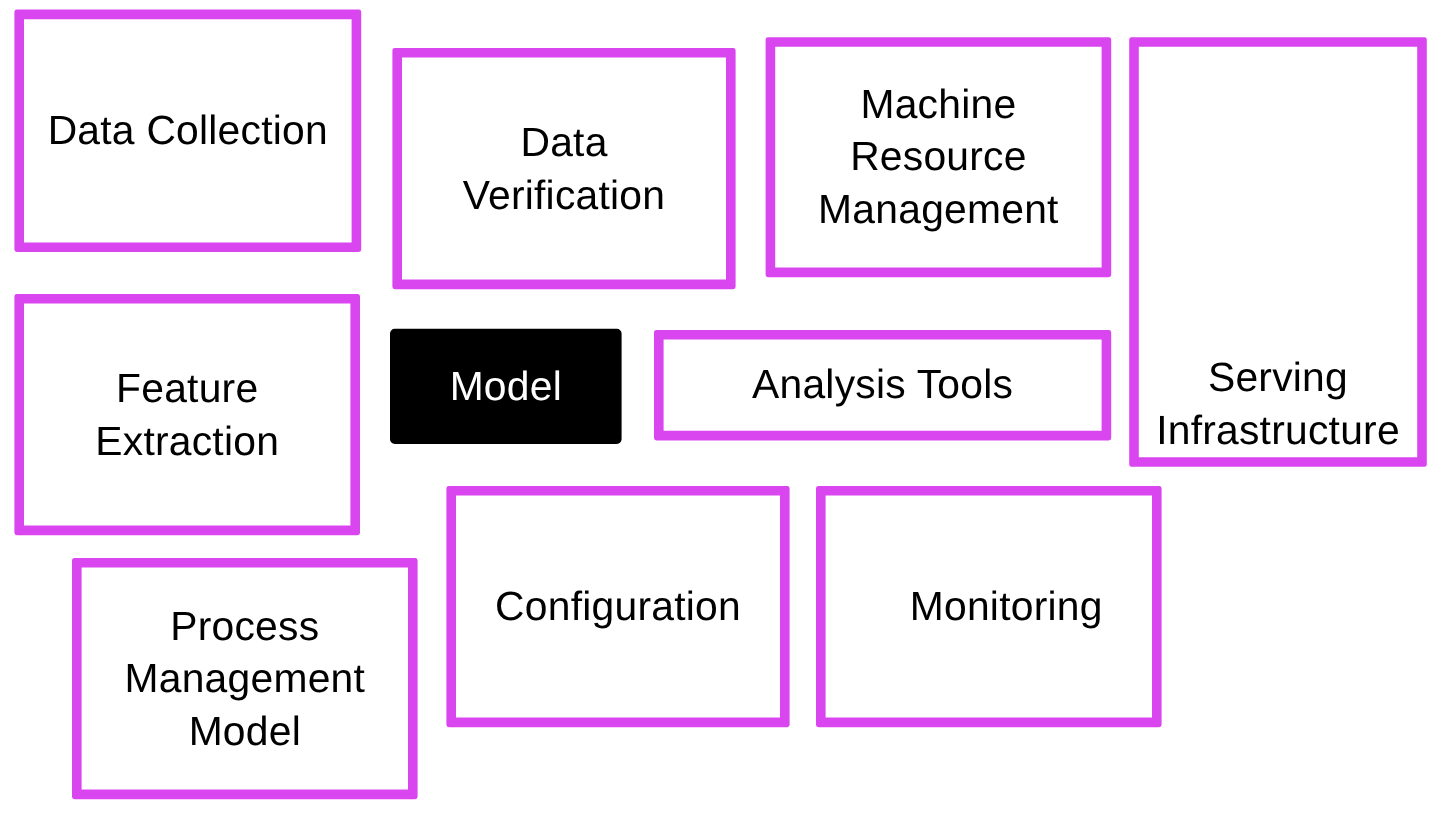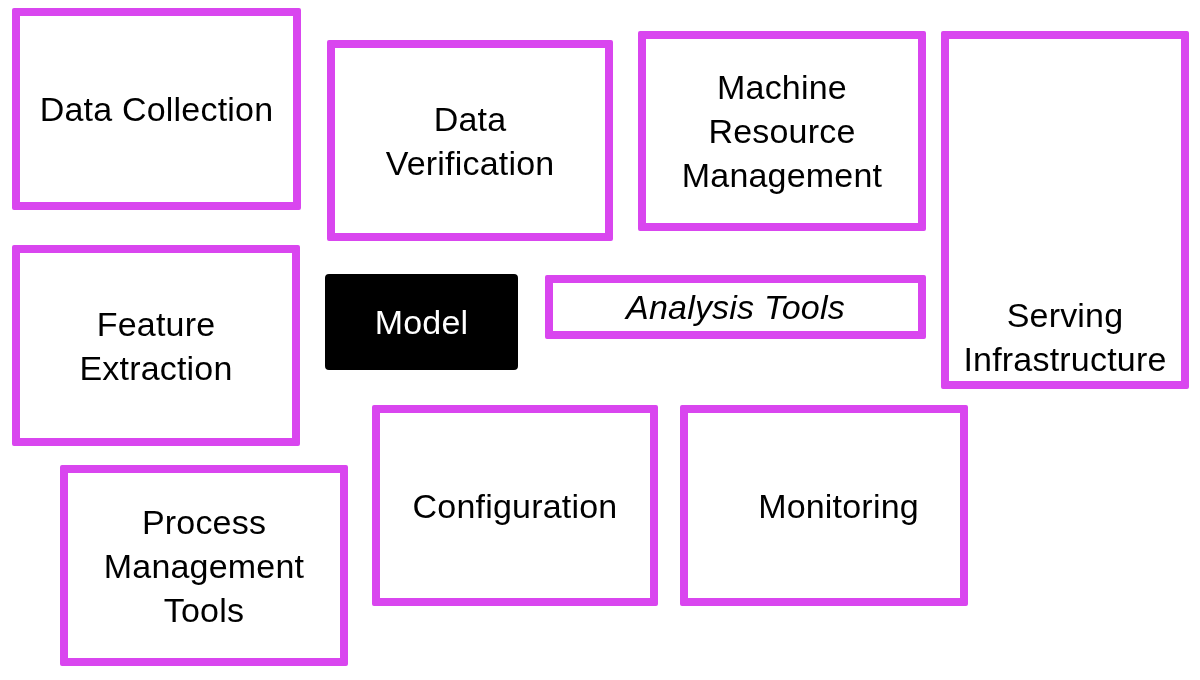--- a/index.html
+++ b/index.html
@@ -50,21 +50,21 @@
     color: #ffffff;
   }
 
   
   #box-data-collection            { left: 12px;  top: 8px;   width: 289px; height: 202px; }
   #box-data-verification          { left: 327px; top: 40px;  width: 286px; height: 201px; }
   #box-machine-resource-management{ left: 638px; top: 31px;  width: 288px; height: 200px; }
   #box-serving-infrastructure     { left: 941px; top: 31px;  width: 248px; height: 358px; align-items: flex-end; }
   #box-feature-extraction         { left: 12px;  top: 245px; width: 288px; height: 201px; }
   #box-model                      { left: 325px; top: 274px; width: 193px; height: 96px;  }
-  #box-analysis-tools             { left: 545px; top: 275px; width: 381px; height: 64px; font-style: italic;  }
+  #box-analysis-tools             { left: 545px; top: 275px; width: 381px; height: 92px;  }
   #box-configuration              { left: 372px; top: 405px; width: 286px; height: 201px; }
   #box-monitoring                 { left: 680px; top: 405px; width: 288px; height: 201px; padding-left: 29px; }
   #box-process-management-tools   { left: 60px;  top: 465px; width: 288px; height: 201px; }
 </style>
 </head>
 <body>
 
 <div class="canvas">
 
   <div class="box" id="box-data-collection">
@@ -104,16 +104,16 @@
     <span class="label">Configuration</span>
   </div>
 
   <div class="box" id="box-monitoring">
     <span class="label">Monitoring</span>
   </div>
 
   <div class="box" id="box-process-management-tools">
     <span class="label">Process
 Management
-Tools</span>
+Model</span>
   </div>
 
 </div>
 
 </body></html>

